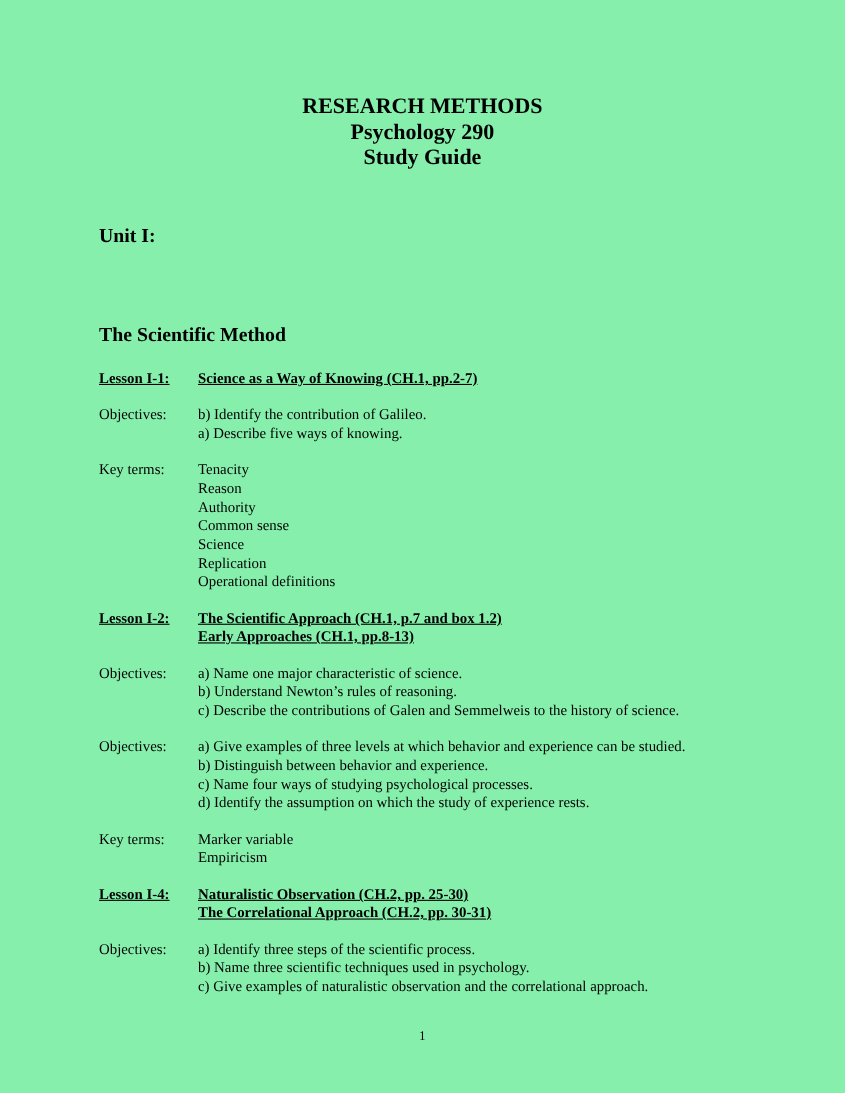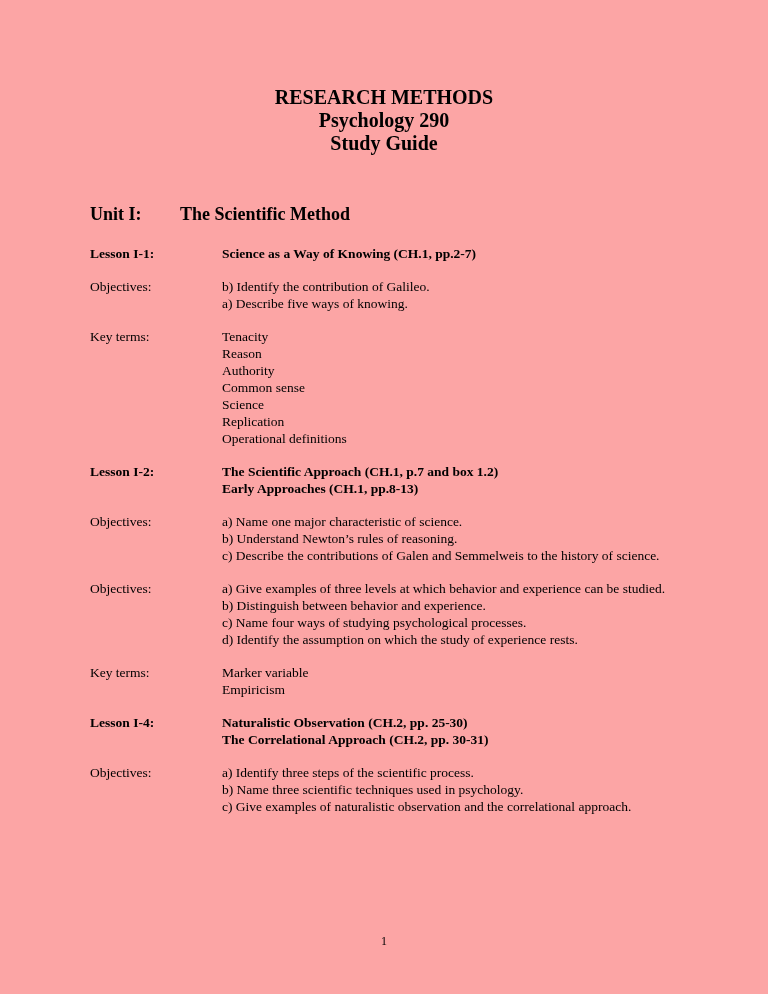--- a/index.html
+++ b/index.html
@@ -1,21 +1,21 @@
 <!DOCTYPE html>
 <html><head>
 <meta charset="utf-8">
 <style>
   html, body { margin: 0; padding: 0; background: #ffffff; }
   .page {
     position: relative;
     width: 768px;
     height: 994px;
     margin: 0 auto;
-    background: #fca5a5;
+    background: #86efac;
     color: #000000;
     font-family: "Liberation Serif", serif;
     overflow: hidden;
     box-sizing: border-box;
   }
   .doc-title {
     padding-top: 86px;
     text-align: center;
   }
   .doc-title .title-line {
@@ -27,41 +27,41 @@
     padding-left: 90px;
     padding-right: 70px;
   }
   .unit-heading {
     margin-top: 49px;
     margin-bottom: 20px;
     display: flex;
     font-weight: bold;
     font-size: 18px;
     line-height: 21px;
+    flex-direction: column;
   }
   .unit-heading .unit-label {
     flex: 0 0 90px;
   }
   .row {
     display: flex;
     margin-bottom: 16px;
     font-size: 13.5px;
     line-height: 17px;
   }
   .row .label {
     flex: 0 0 90px;
   }
   .row .content {
     flex: 1 1 auto;
   }
   .line {
     white-space: pre-wrap;
-    margin-left: 42px;
   }
-  .bold { font-weight: bold; }
+  .bold { font-weight: bold; text-decoration: underline; }
   .page-number {
     position: absolute;
     bottom: 45px;
     left: 0;
     width: 100%;
     text-align: center;
     font-size: 12px;
   }
 </style>
 </head>

